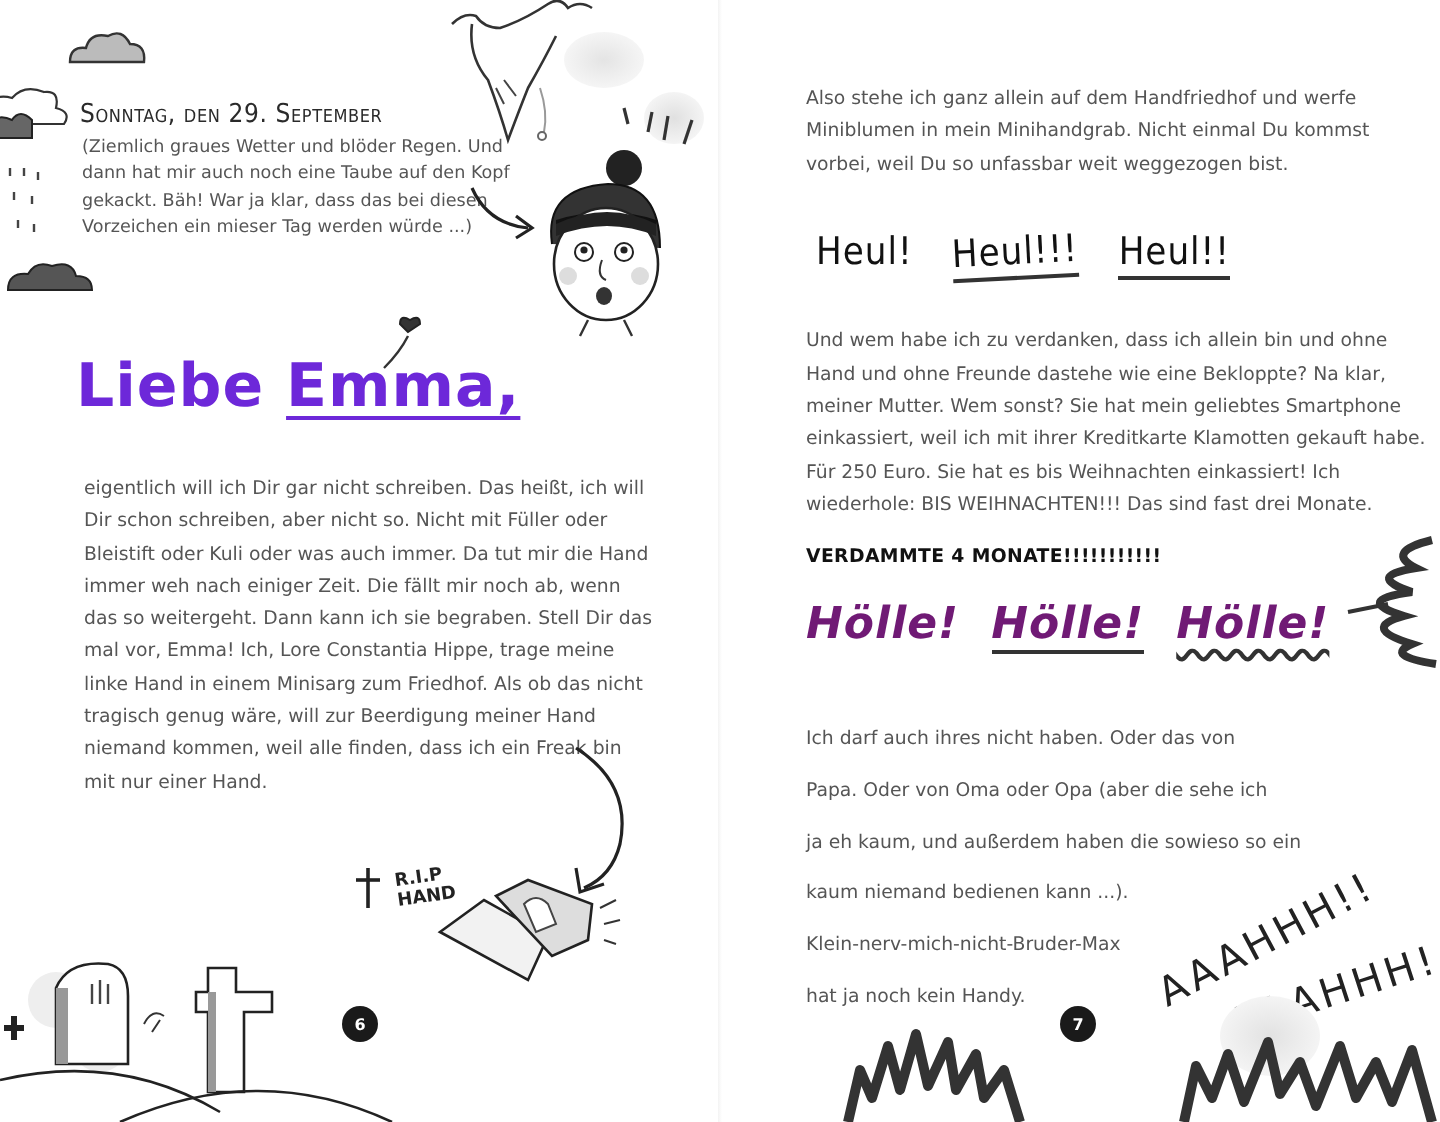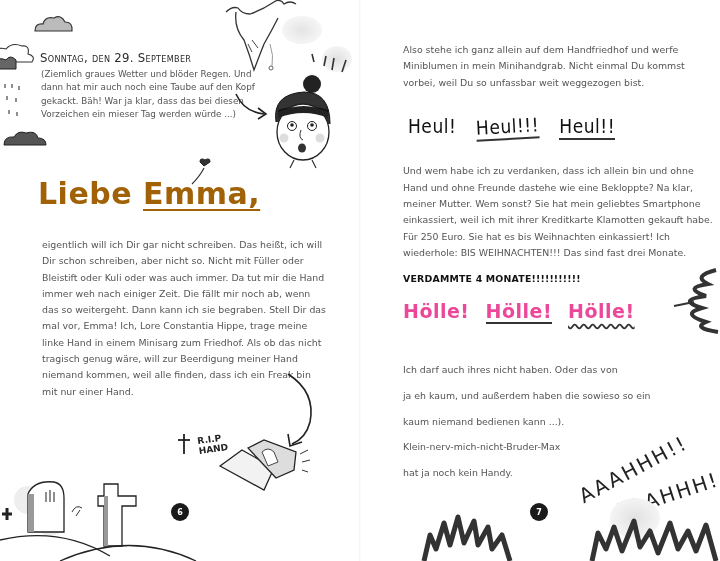--- a/index.html
+++ b/index.html
@@ -20,39 +20,39 @@
   .date-heading {
     left: 40px; top: 50px; font-size: 13px; letter-spacing: 0.3px;
     color: #2a2a2a; font-family: "DejaVu Sans Condensed", "DejaVu Sans", sans-serif;
     font-variant: small-caps; font-stretch: condensed;
   }
   .note {
     left: 41px; top: 68px; width: 230px; font-size: 8.8px; line-height: 13.4px;
     color: #555;
   }
   .salutation {
-    left: 38px; top: 176px; font-size: 30px; font-weight: bold; color: #a16207;
+    left: 38px; top: 176px; font-size: 30px; font-weight: bold; color: #6d28d9;
     font-family: "DejaVu Sans", sans-serif; letter-spacing: 0.5px;
   }
   .salutation .name { text-decoration: underline; text-decoration-thickness: 2px; text-underline-offset: 5px; }
   .body-left {
     left: 42px; top: 237px; width: 285px; font-size: 9.4px; line-height: 16.3px; color: #555;
   }
   .body-right-1 {
     left: 403px; top: 42px; width: 300px; font-size: 9.4px; line-height: 16.3px; color: #555;
   }
   .heul-row { left: 408px; top: 115px; display: flex; gap: 20px; }
   .heul { font-size: 19px; color: #111; font-family: "DejaVu Sans Condensed", "DejaVu Sans", sans-serif; letter-spacing: 0.5px; }
   .heul.u { border-bottom: 2px solid #333; padding-bottom: 1px; }
   .body-right-2 {
     left: 403px; top: 154px; width: 310px; font-size: 9.4px; line-height: 16.3px; color: #555;
   }
   .verdammt { font-weight: bold; color: #111; letter-spacing: 0.2px; }
   .hoelle-row { left: 403px; top: 300px; display: flex; gap: 16px; }
-  .hoelle { font-size: 19px; font-weight: bold; color: #ec4899; letter-spacing: 0.5px; }
+  .hoelle { font-size: 22px; font-weight: bold; color: #701a75; letter-spacing: 0.5px; font-style: italic; }
   .hoelle.u { border-bottom: 2px solid #333; }
   .hoelle.w { text-decoration: underline wavy #333; text-underline-offset: 5px; }
   .body-right-3 {
     left: 403px; top: 353px; width: 300px; font-size: 9.4px; line-height: 16.3px; color: #555;
   }
   .page-num {
     width: 18px; height: 18px; border-radius: 50%; background: #1a1a1a; color: #fff;
     font-size: 8px; font-weight: bold; display: flex; align-items: center; justify-content: center;
   }
   .aah { font-family: "DejaVu Sans", sans-serif; font-size: 20px; color: #222; letter-spacing: 2px; transform-origin: left bottom; }
@@ -209,20 +209,21 @@
 </svg>
 
 <div class="abs hoelle-row">
   <span class="hoelle">Hölle!</span>
   <span class="hoelle u">Hölle!</span>
   <span class="hoelle w">Hölle!</span>
 </div>
 
 <div class="abs body-right-3">
   <p>Ich darf auch ihres nicht haben. Oder das von</p>
+  <p>Papa. Oder von Oma oder Opa (aber die sehe ich</p>
   <p>ja eh kaum, und außerdem haben die sowieso so ein</p>
   <p>kaum niemand bedienen kann ...).</p>
   <p>Klein-nerv-mich-nicht-Bruder-Max</p>
   <p>hat ja noch kein Handy.</p>
 </div>
 
 <div class="abs aah" style="left:586px;top:484px;transform:rotate(-28deg)">AAAHHH!!</div>
 <div class="abs aah" style="left:618px;top:500px;transform:rotate(-18deg)">AAAHHH!</div>
 
 <svg class="abs" style="left:420px;top:505px" width="100" height="56">

